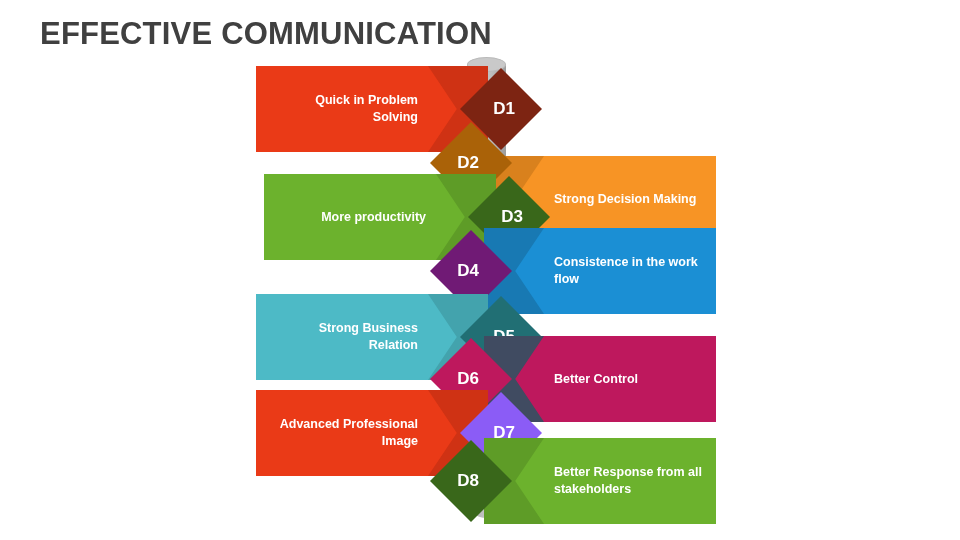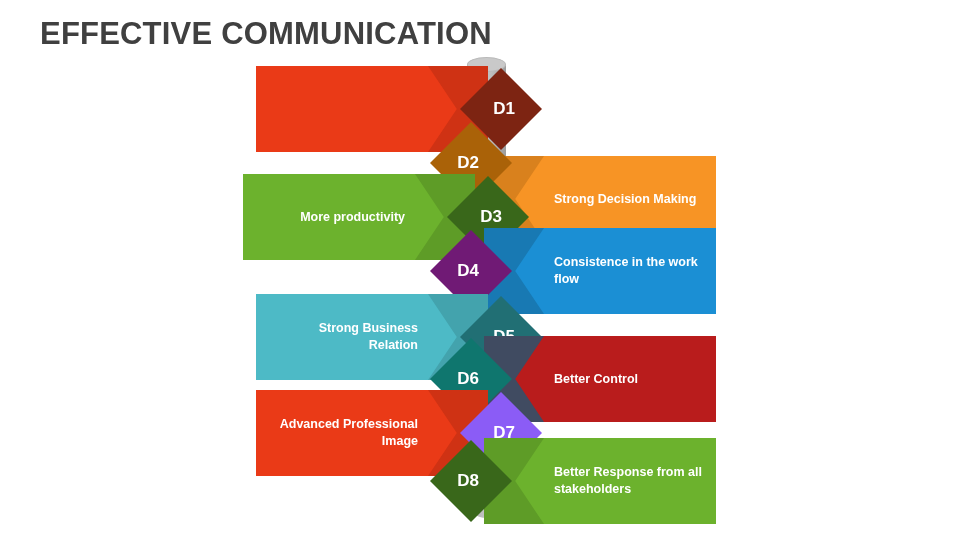--- a/index.html
+++ b/index.html
@@ -146,35 +146,36 @@
   <div id="cylinder">
     <div id="cyl-body"></div>
     <div id="cyl-bottom"></div>
     <div id="cyl-top"></div>
   </div>
 
   <div id="rows">
       <div class="row left" style="top: 66px; height: 86px; width: 254px; left: 256px;">
         <div class="bar" style="background: rgb(234, 58, 23);">
           <div class="notch" style="background: rgb(207, 50, 20);"></div>
+          <div class="label">Quick in Problem Solving</div>
         </div>
         <div class="badge" style="background: rgb(125, 36, 18);">
           <span>D1</span>
         </div>
       </div>
       <div class="row right" style="top: 120px; height: 86px; width: 254px; left: 462px;">
         <div class="bar" style="background: rgb(247, 148, 37); margin-top: 36px;">
           <div class="notch" style="background: rgb(217, 129, 29);"></div>
           <div class="label">Strong Decision Making</div>
         </div>
         <div class="badge" style="background: rgb(170, 98, 8);">
           <span>D2</span>
         </div>
       </div>
-      <div class="row left" style="top: 174px; height: 86px; width: 254px; left: 243px;">
+      <div class="row left" style="top: 174px; height: 86px; width: 254px; left: 264px;">
         <div class="bar" style="background: rgb(108, 178, 45);">
           <div class="notch" style="background: rgb(94, 156, 39);"></div>
           <div class="label">More productivity</div>
         </div>
         <div class="badge" style="background: rgb(57, 103, 26);">
           <span>D3</span>
         </div>
       </div>
       <div class="row right" style="top: 228px; height: 86px; width: 254px; left: 462px;">
         <div class="bar" style="background: rgb(27, 143, 212);">
@@ -188,25 +189,25 @@
       <div class="row left" style="top: 294px; height: 86px; width: 254px; left: 256px;">
         <div class="bar" style="background: rgb(77, 186, 198);">
           <div class="notch" style="background: rgb(67, 163, 173);"></div>
           <div class="label">Strong Business Relation</div>
         </div>
         <div class="badge" style="background: rgb(33, 111, 116);">
           <span>D5</span>
         </div>
       </div>
       <div class="row right" style="top: 336px; height: 86px; width: 254px; left: 462px;">
-        <div class="bar" style="background: #b91c1c;">
+        <div class="bar" style="background: #be185d;">
           <div class="notch" style="background: rgb(64, 75, 97);"></div>
           <div class="label">Better Control</div>
         </div>
-        <div class="badge" style="background: #0f766e;">
+        <div class="badge" style="background: #be185d;">
           <span>D6</span>
         </div>
       </div>
       <div class="row left" style="top: 390px; height: 86px; width: 254px; left: 256px;">
         <div class="bar" style="background: rgb(234, 58, 23);">
           <div class="notch" style="background: rgb(207, 50, 20);"></div>
           <div class="label">Advanced Professional Image</div>
         </div>
         <div class="badge" style="background: #8b5cf6; text-align: right;">
           <span>D7</span>

